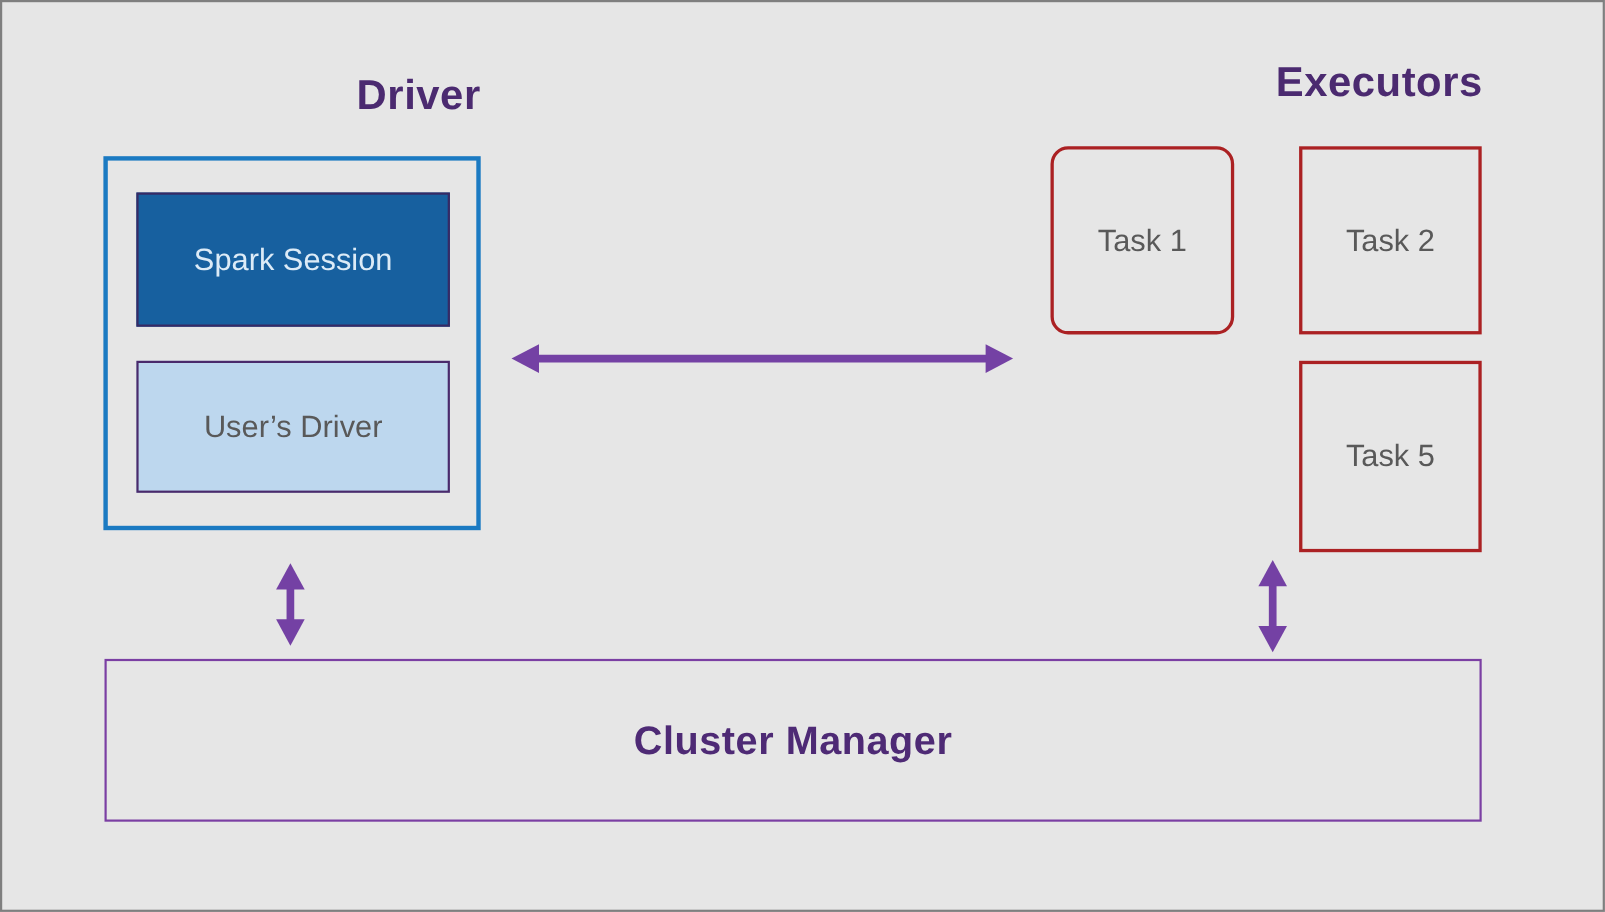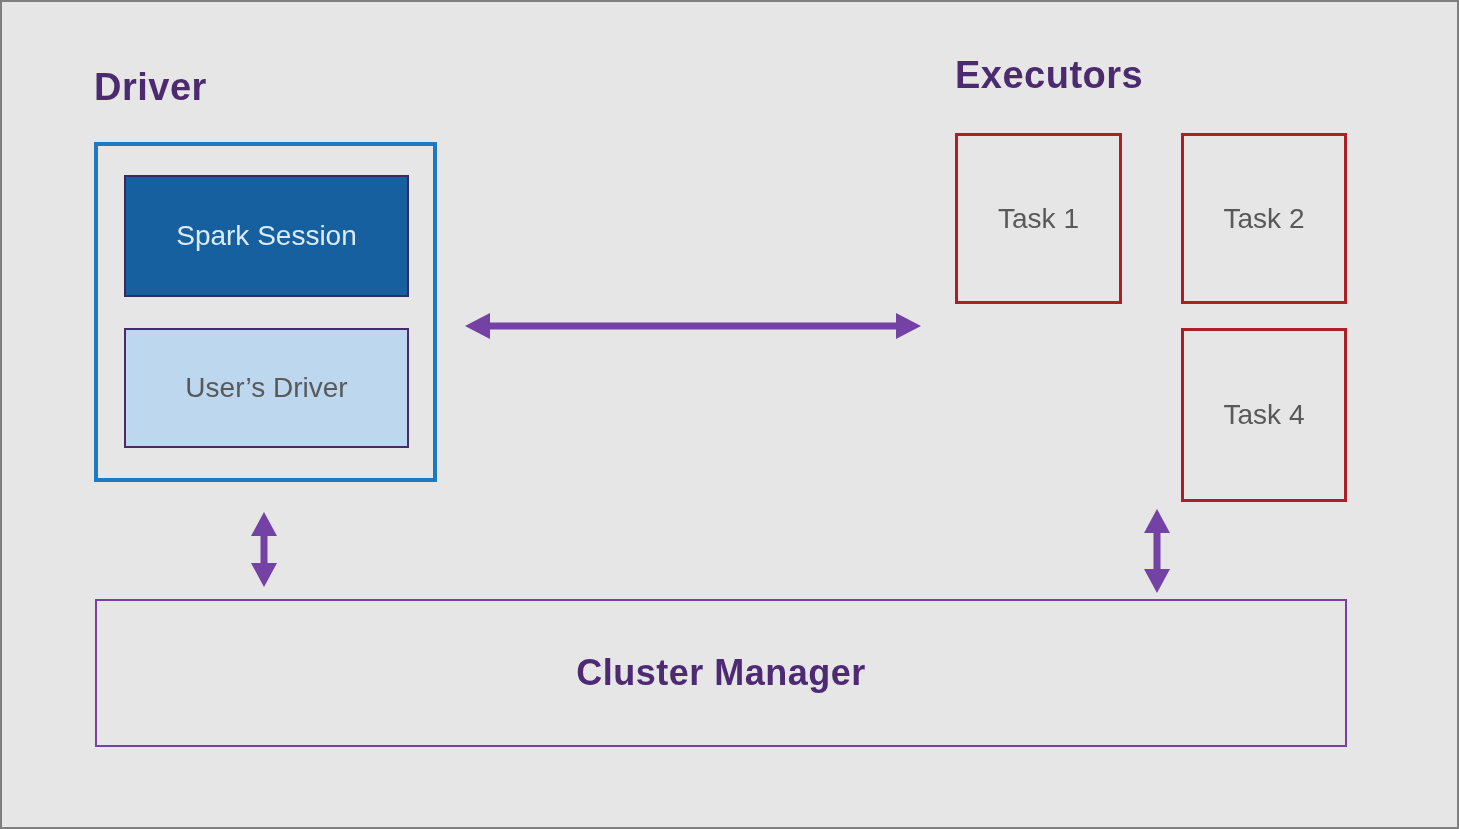--- a/index.html
+++ b/index.html
@@ -11,21 +11,21 @@
     position: relative;
     width: 1459px;
     height: 829px;
     box-sizing: border-box;
     background: var(--background, #e6e6e6);
     border: 2px solid var(--frame-border, #7f7f7f);
     overflow: hidden;
   }
   .title {
     position: absolute;
-    text-align: left;
+    text-align: right;
     font-size: 38px;
     font-weight: bold;
     color: var(--title-text, #4b2a70);
     letter-spacing: 0.5px;
   }
   .driver-title  { left: 92px;  top: 64px; width: 343px; }
   .executors-title { left: 953px; top: 52px; width: 393px; }
 
   .driver-box {
     position: absolute;
@@ -59,21 +59,21 @@
   .task-box {
     position: absolute;
     box-sizing: border-box;
     border: 3px solid var(--task-border, #ab2123);
     display: flex;
     align-items: center;
     justify-content: center;
     font-size: 28px;
     color: var(--body-text, #595959);
   }
-  .task-1 { left: 953px;  top: 131px; width: 167px; height: 171px; }
+  .task-1 { left: 953px;  top: 131px; width: 167px; height: 171px; border-radius: 16px; }
   .task-2 { left: 1179px; top: 131px; width: 166px; height: 171px; }
   .task-3 { left: 953px;  top: 326px; width: 167px; height: 174px; }
   .task-4 { left: 1179px; top: 326px; width: 166px; height: 174px; }
 
   .cluster-box {
     position: absolute;
     left: 93px; top: 597px;
     width: 1252px; height: 148px;
     box-sizing: border-box;
     border: 2px solid var(--cluster-border, #7b3fa3);
@@ -114,21 +114,21 @@
     </div>
   </div>
 
   <div class="task-box task-1">
     <span>Task 1</span>
   </div>
   <div class="task-box task-2">
     <span>Task 2</span>
   </div>
   <div class="task-box task-4">
-    <span>Task 4</span>
+    <span>Task 5</span>
   </div>
 
   <svg class="arrows" viewBox="0 0 1459 829">
     <g>
       <line class="arrow-line" x1="484" y1="324" x2="898" y2="324"></line>
       <polygon class="arrow-head" points="463,324 488,311 488,337"></polygon>
       <polygon class="arrow-head" points="919,324 894,311 894,337"></polygon>
     </g>
     <g>
       <line class="arrow-line" x1="262" y1="530" x2="262" y2="565"></line>

